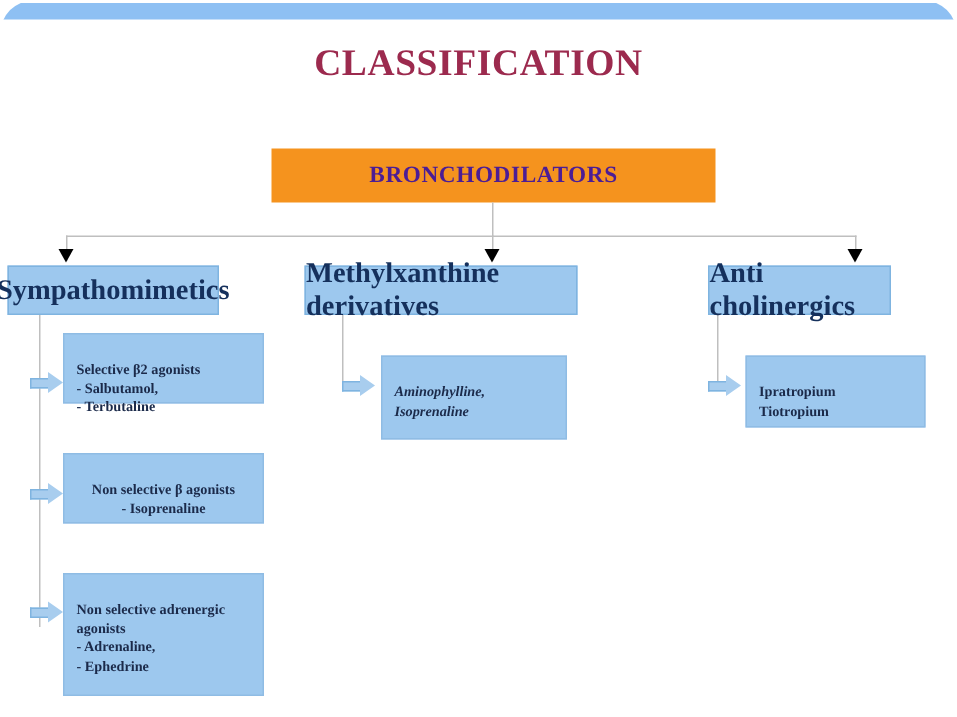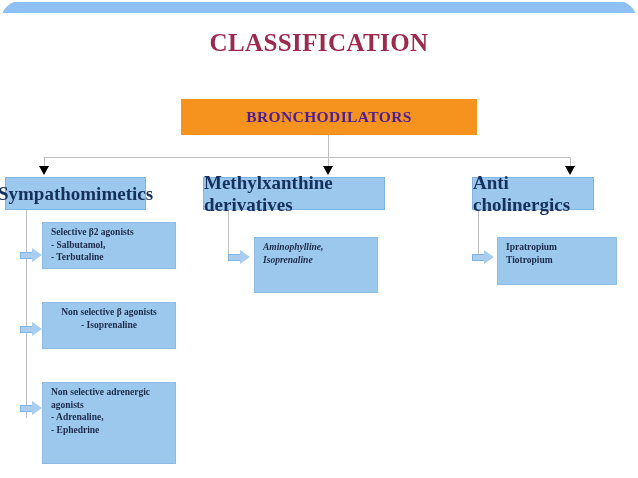--- a/index.html
+++ b/index.html
@@ -108,21 +108,21 @@
 
   
   .detail-box {
     position: absolute;
     background: #9DC8EE;
     border: 1px solid #8FBCE4;
     color: #1B2A4A;
     font-size: 9.5px;
     font-weight: bold;
     line-height: 12.5px;
-    padding: 3px 8px;
+    padding: 18px 8px;
     box-sizing: border-box;
     font-family: "Liberation Serif", "DejaVu Serif", serif;
   }
   .d1 { left: 42px;  top: 222px; width: 134px; height: 47px; }
   .d2 { left: 42px;  top: 302px; width: 134px; height: 47px; text-align: center; }
   .d3 { left: 42px;  top: 382px; width: 134px; height: 82px; }
   .d4 { left: 254px; top: 237px; width: 124px; height: 56px; font-style: italic; }
   .d5 { left: 497px; top: 237px; width: 120px; height: 48px; }
 
   .detail-box .line { display: block; white-space: pre; }

